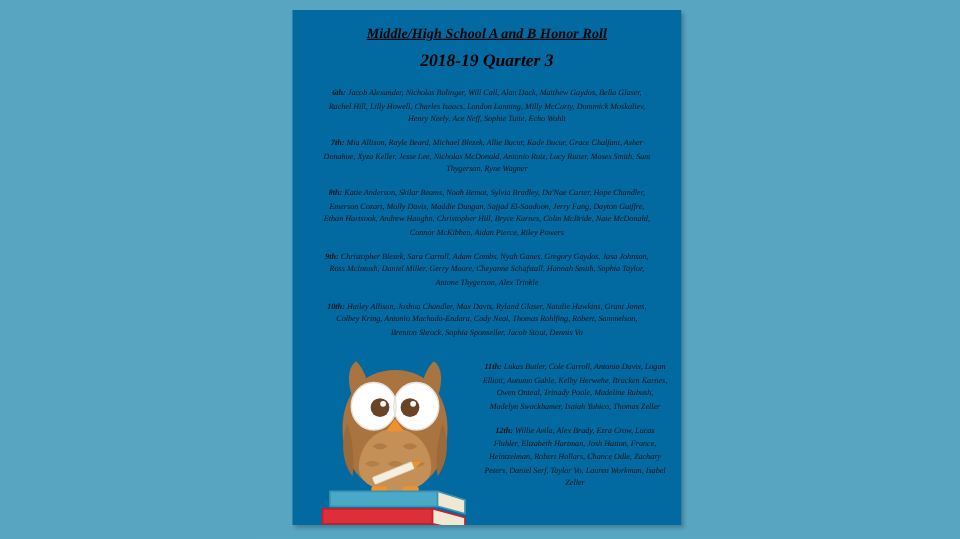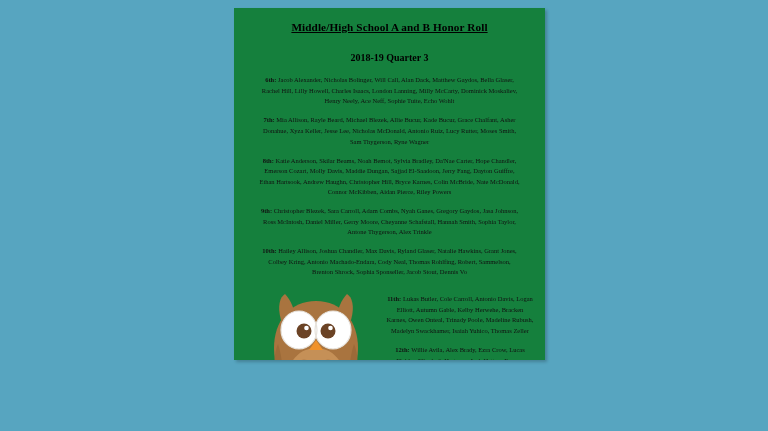--- a/index.html
+++ b/index.html
@@ -19,24 +19,25 @@
     position: absolute;
     inset: 0;
     background: #57a5c0;
   }
 
   #page {
     position: absolute;
     left: 234px;
     top: 8px;
     width: 311px;
-    height: 352px;
-    background: #15803d;
+    height: 412px;
+    background: #0369a1;
     box-shadow: 2px 2px 3px rgba(0,0,0,0.22);
     overflow: hidden;
+    font-style: italic;
   }
 
   .doc-inner {
     position: absolute;
     left: 0;
     top: 0;
     width: 311px;
     height: 412px;
     padding: 0;
   }
@@ -48,24 +49,24 @@
   }
   .doc-title {
     font-size: 11.2px;
     font-weight: bold;
     text-decoration: underline;
     color: #000;
     letter-spacing: 0.1px;
     line-height: 1.2;
   }
   .doc-subtitle {
-    font-size: 10px;
+    font-size: 14px;
     font-weight: bold;
     color: #000;
-    margin-top: 18px;
+    margin-top: 8px;
     line-height: 1.2;
   }
 
   
   .grade-list {
     margin-top: 11px;
     padding: 0 24px;
   }
   .grade-para {
     font-size: 6.5px;

